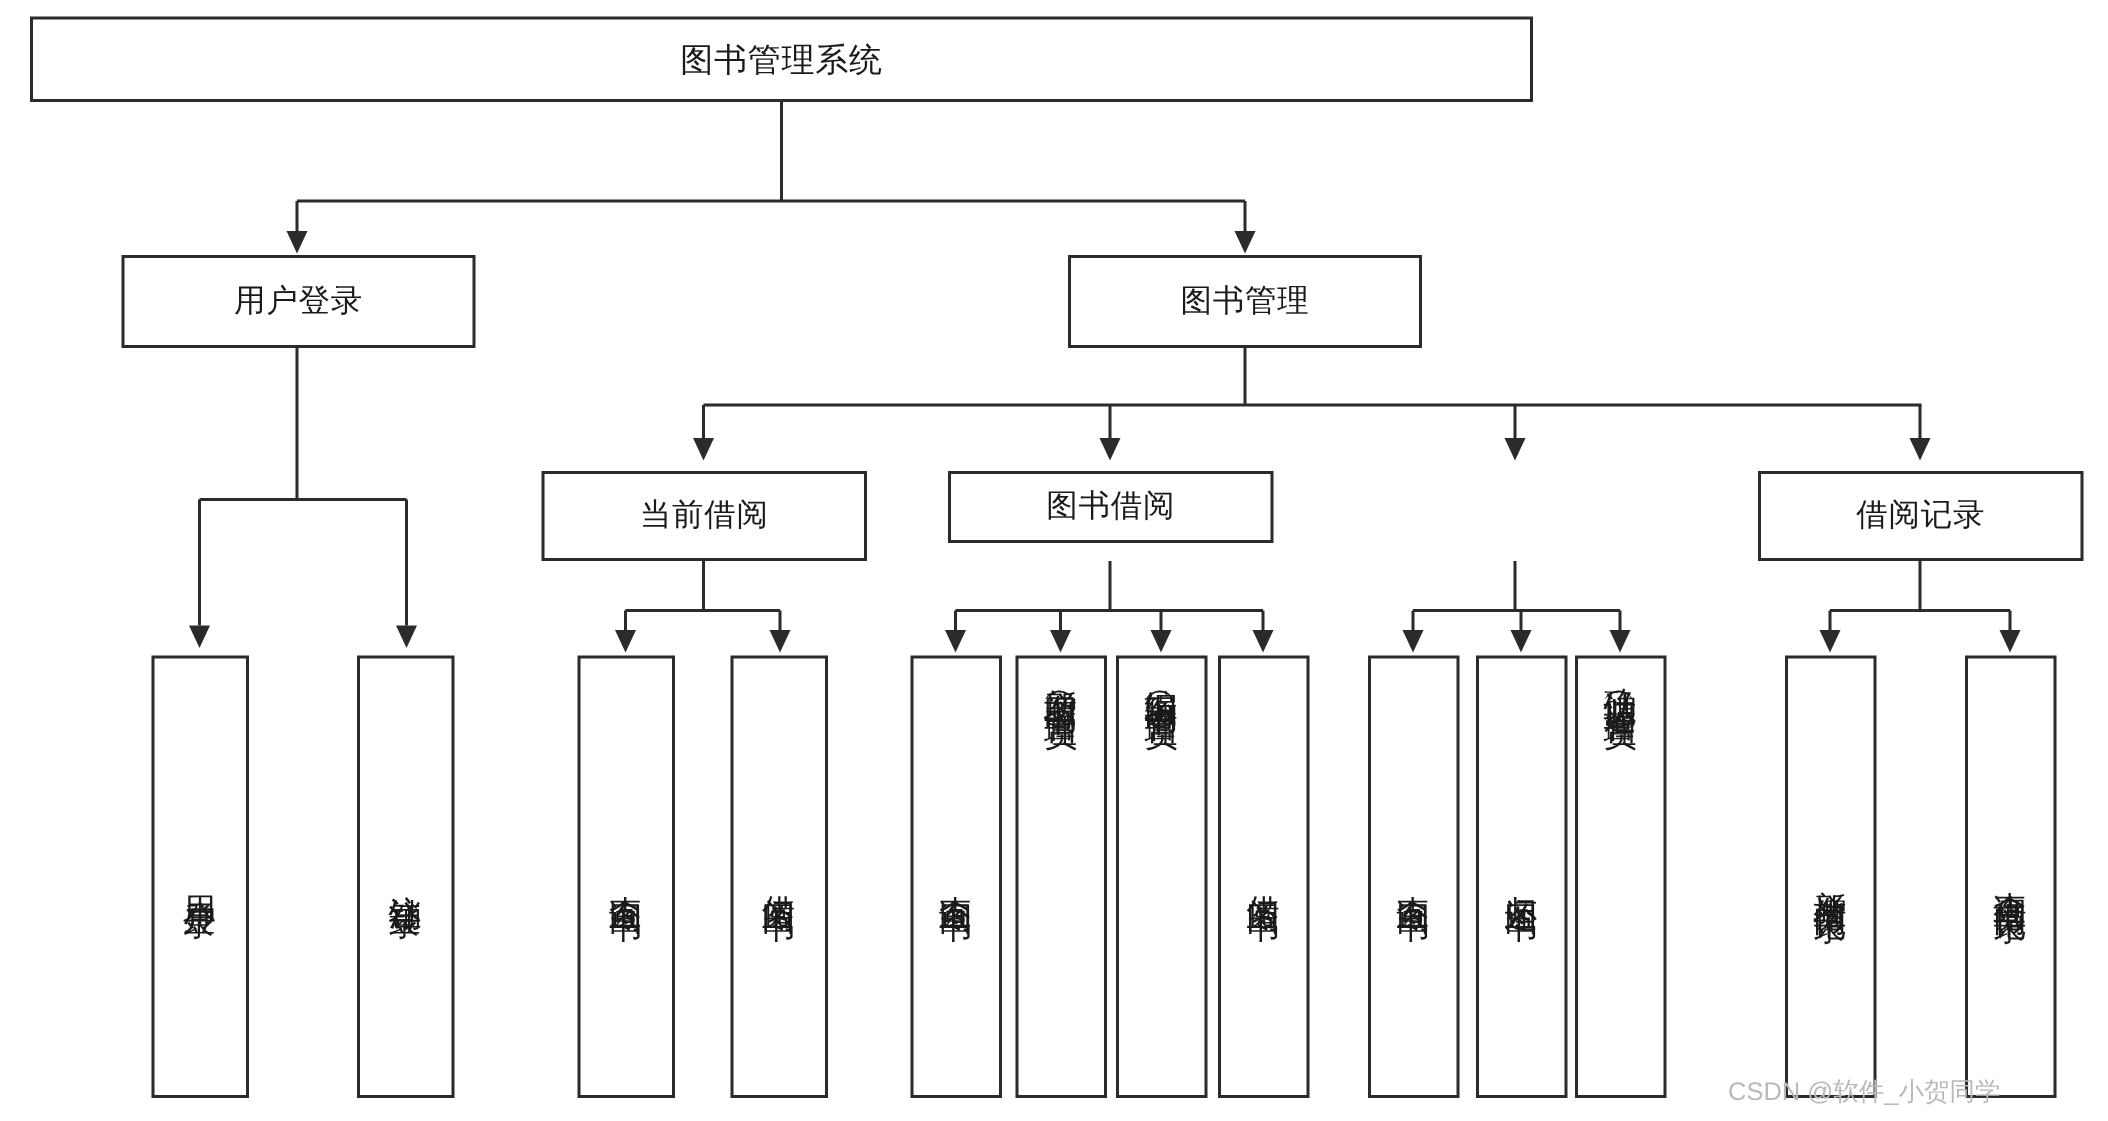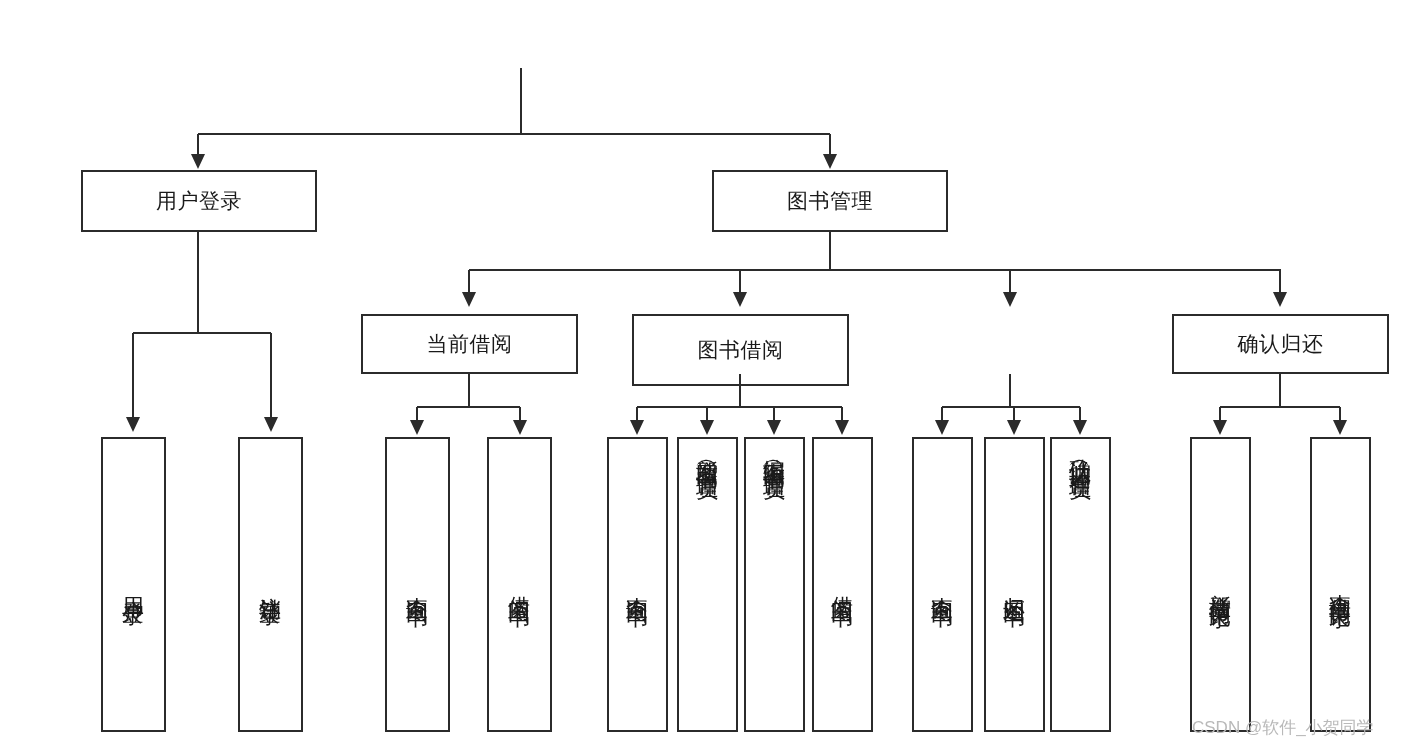--- a/index.html
+++ b/index.html
@@ -87,34 +87,37 @@
     color: #b9b9b9;
     font-size: 17px;
     white-space: nowrap;
     font-family: "Liberation Sans", "DejaVu Sans", sans-serif;
   }
 </style>
 </head>
 <body>
 
 <div id="canvas">
+    <div class="node horiz root" style="left: 20px; top: 11px; width: 1002px; height: 57px;">
+      <span class="label">图书管理系统</span>
+    </div>
     <div class="node horiz" style="left: 81px; top: 170px; width: 236px; height: 62px;">
       <span class="label">用户登录</span>
     </div>
     <div class="node horiz" style="left: 712px; top: 170px; width: 236px; height: 62px;">
       <span class="label">图书管理</span>
     </div>
     <div class="node horiz" style="left: 361px; top: 314px; width: 217px; height: 60px;">
       <span class="label">当前借阅</span>
     </div>
-    <div class="node horiz" style="left: 632px; top: 314px; width: 217px; height: 72px;">
+    <div class="node horiz" style="left: 632px; top: 314px; width: 217px; height: 48px;">
       <span class="label">图书借阅</span>
     </div>
     <div class="node horiz" style="left: 1172px; top: 314px; width: 217px; height: 60px;">
-      <span class="label">确认归还</span>
+      <span class="label">借阅记录</span>
     </div>
     <div class="node vert centered" style="left: 101px; top: 437px; width: 65px; height: 295px;">
       <span class="label">用户登录</span>
     </div>
     <div class="node vert centered" style="left: 238px; top: 437px; width: 65px; height: 295px;">
       <span class="label">注销登录</span>
     </div>
     <div class="node vert centered" style="left: 385px; top: 437px; width: 65px; height: 295px;">
       <span class="label">查询图书</span>
     </div>
@@ -193,14 +196,14 @@
     <div class="vline" style="left: 1013px; top: 407px; height: 13px;"></div>
     <div class="arrow" style="left: 1007px; top: 420px;"></div>
     <div class="vline" style="left: 1079px; top: 407px; height: 13px;"></div>
     <div class="arrow" style="left: 1073px; top: 420px;"></div>
     <div class="vline" style="left: 1279px; top: 374px; height: 33px;"></div>
     <div class="hline" style="left: 1220px; top: 406px; width: 120px;"></div>
     <div class="vline" style="left: 1219px; top: 407px; height: 13px;"></div>
     <div class="arrow" style="left: 1213px; top: 420px;"></div>
     <div class="vline" style="left: 1339px; top: 407px; height: 13px;"></div>
     <div class="arrow" style="left: 1333px; top: 420px;"></div>
-    <div id="watermark" style="left: 1192px; top: 716px;">CSDN @软件_小贺同学</div>
+    <div id="watermark" style="left: 1152px; top: 716px;">CSDN @软件_小贺同学</div>
   </div>
 
 </body></html>

